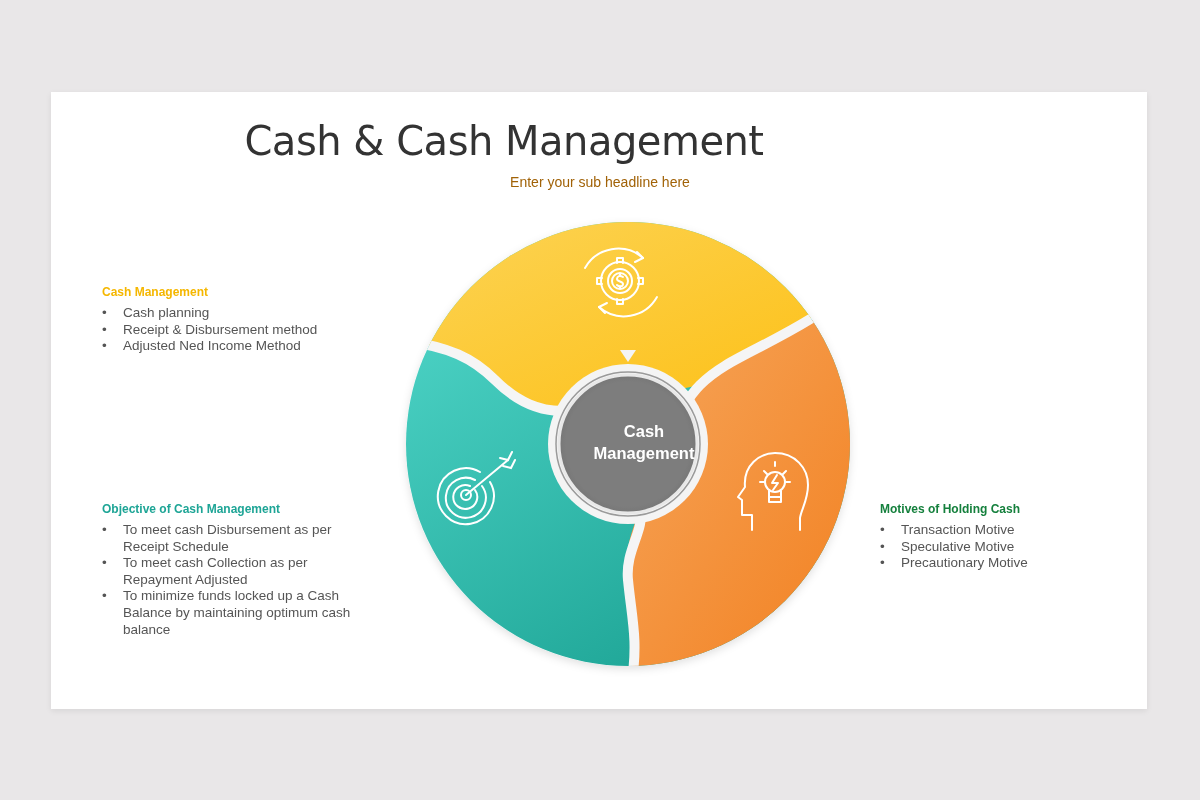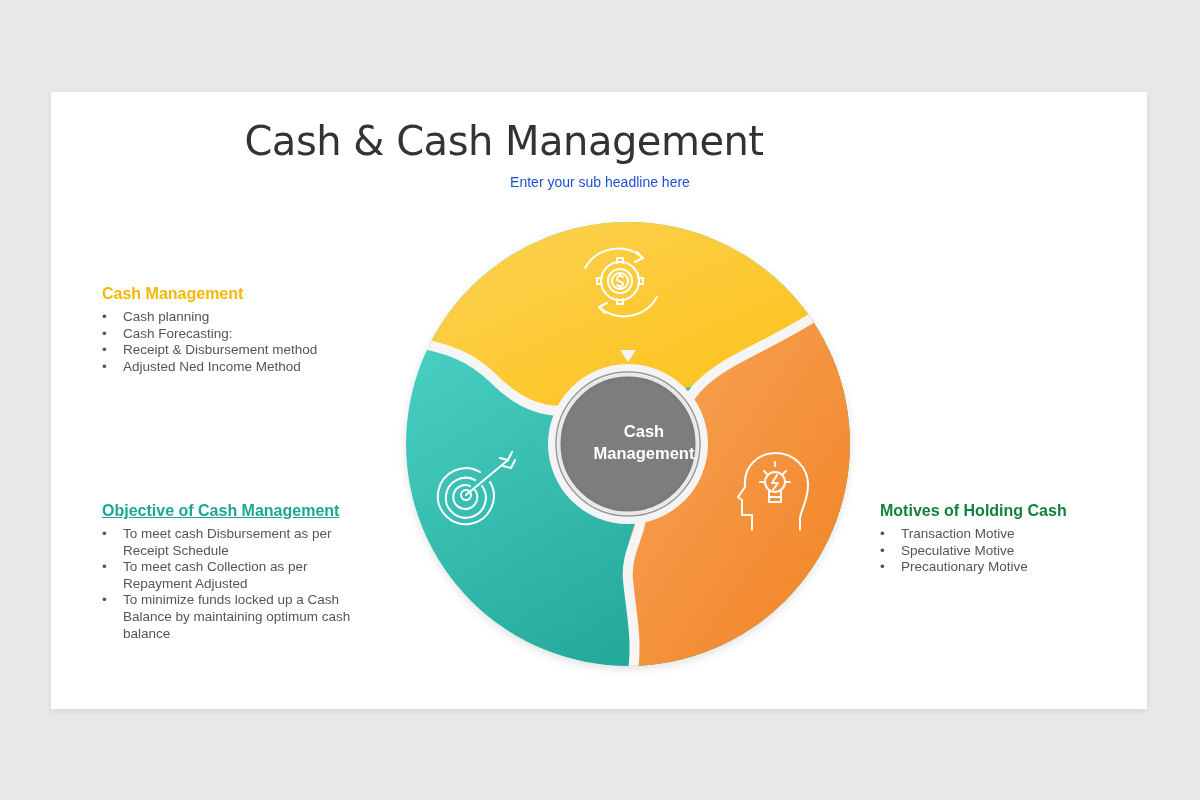--- a/index.html
+++ b/index.html
@@ -1,47 +1,46 @@
 <!DOCTYPE html>
 <html><head>
 <meta charset="utf-8">
 <style>
   html,body{margin:0;padding:0;}
   body{width:1200px;height:800px;background:#e9e7e8;position:relative;overflow:hidden;font-family:"Liberation Sans",sans-serif;}
   .slide{position:absolute;left:51px;top:92px;width:1096px;height:617px;background:#fff;box-shadow:0 2px 6px rgba(0,0,0,0.08);}
   .title{position:absolute;left:0;top:118px;width:1008px;text-align:center;font-size:40px;color:#333;font-family:"DejaVu Sans",sans-serif;font-weight:normal;letter-spacing:-0.5px;}
-  .subtitle{position:absolute;left:0;top:174px;width:1200px;text-align:center;font-size:14px;color:#1d4ed8;}
+  .subtitle{position:absolute;left:0;top:174px;width:1200px;text-align:center;font-size:14px;color:#a16207;}
   .block{position:absolute;font-size:13.5px;color:#555;}
-  .block h3{margin:0 0 6px 0;font-size:16px;font-weight:bold;}
+  .block h3{margin:0 0 6px 0;font-size:12px;font-weight:bold;}
   .block ul{margin:0;padding:0;list-style:none;}
   .block li{position:relative;padding-left:21px;line-height:16.6px;}
   .block li::before{content:"•";position:absolute;left:0;top:0;color:#555;}
   .diagram{position:absolute;left:395px;top:212px;width:466px;height:466px;}
   .center-label{position:absolute;left:572px;top:420px;width:144px;text-align:center;color:#fff;font-weight:bold;font-size:16.5px;line-height:22px;}
 </style>
 </head>
 <body>
 
 <div class="slide"></div>
 
 <div class="title">Cash &amp; Cash Management</div>
 <div class="subtitle">Enter your sub headline here</div>
 
 <div class="block" style="left:102px;top:285px;width:260px;">
   <h3 style="color:#f5b700;">Cash Management</h3>
   <ul>
     <li>Cash planning</li>
-    <li>Cash Forecasting:</li>
     <li>Receipt &amp; Disbursement method</li>
     <li>Adjusted Ned Income Method</li>
   </ul>
 </div>
 
 <div class="block" style="left:102px;top:502px;width:262px;">
-  <h3 style="color:#1ea596;text-decoration:underline;">Objective of Cash Management</h3>
+  <h3 style="color:#1ea596;">Objective of Cash Management</h3>
   <ul>
     <li>To meet cash Disbursement as per Receipt Schedule</li>
     <li>To meet cash Collection as per Repayment Adjusted</li>
     <li>To minimize funds locked up a Cash Balance by maintaining optimum cash balance</li>
   </ul>
 </div>
 
 <div class="block" style="left:880px;top:502px;width:220px;">
   <h3 style="color:#15803d;">Motives of Holding Cash</h3>
   <ul>

